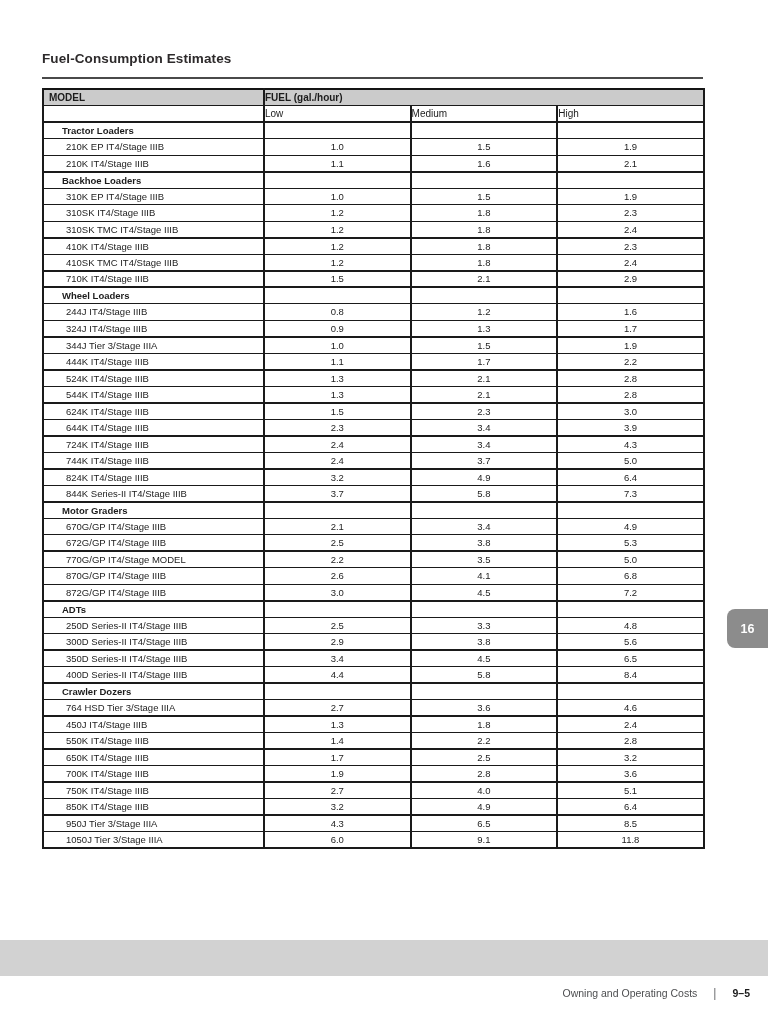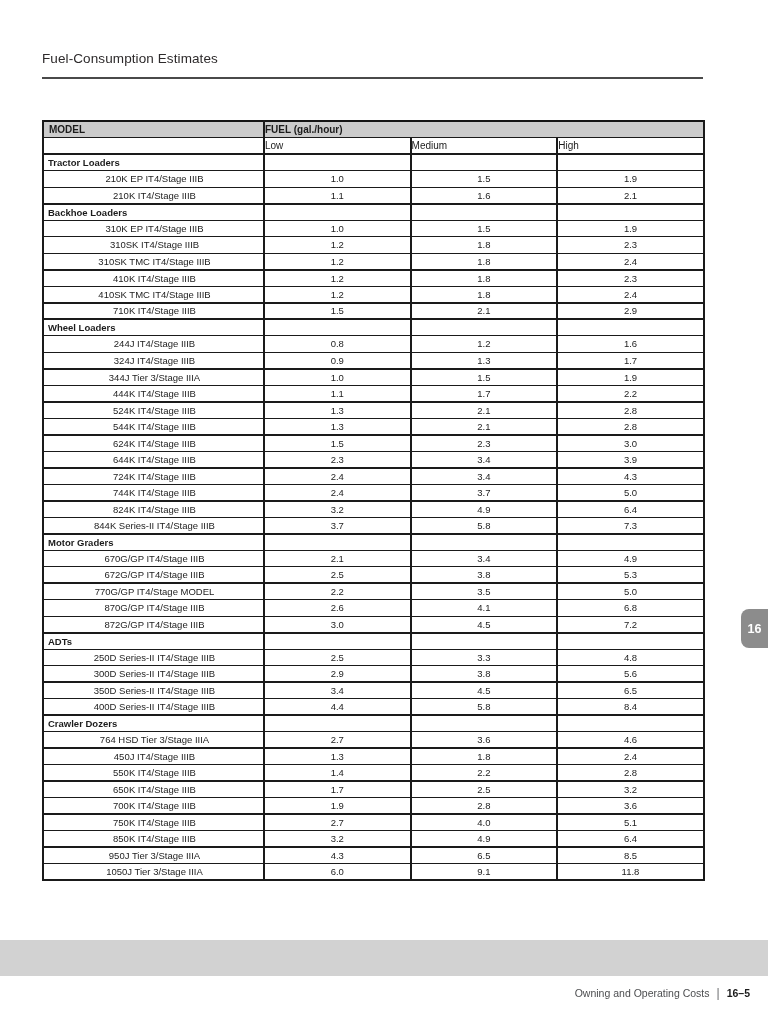--- a/index.html
+++ b/index.html
@@ -1,54 +1,54 @@
 <!DOCTYPE html>
 <html><head>
 <meta charset="utf-8">
 <style>
   * { margin:0; padding:0; box-sizing:border-box; }
   html,body { width:768px; height:1024px; background:#ffffff;
               font-family:"Liberation Sans", sans-serif; }
   .sheet { position:relative; width:768px; height:1024px; background:#ffffff; overflow:hidden; }
 
-  .page-title { position:absolute; left:42px; top:51px; font-size:13.5px; font-weight:normal;
+  .page-title { position:absolute; left:42px; top:51px; font-size:13.5px; font-weight:bold;
                 color:#2d2a2b; letter-spacing:0.1px;text-align:right; }
   .title-rule { position:absolute; left:42px; top:77px; width:661px; height:2px; background:#4a4a4a; }
 
   table.ftable { position:absolute; left:42px; top:88px; width:661px;
                  border-collapse:collapse; table-layout:fixed;
-                 border:2px solid #141414;margin-top:32px; }
+                 border:2px solid #141414; }
   .ftable th, .ftable td { border:1px solid #1a1a1a; height:16.5px; font-size:9.5px;
                            color:#1c1c1c; overflow:hidden; white-space:nowrap; vertical-align:middle; }
   .ftable col.c-model { width:221px; }
   .ftable col.c-val { width:146.6px; }
   
   .ftable th, .ftable td { border-left-width:2px; border-right-width:2px; }
 
   tr.hdr-gray th { background:#cbcbcb; font-weight:bold; font-size:10px; }
   th.model-h { text-align:left; padding-left:5px; }
   th.fuel-h  { text-align:left; }
   tr.hdr-sub th { background:#ffffff; font-weight:normal; font-size:10px; text-align:left;
                   border-bottom-width:2px; }
 
   tr.section-row td { font-weight:bold; border-top-width:2px; }
-  td.section-name { text-align:left; padding-left:4px; }
-  tr.data-row td.model { text-align:center; padding-left:2px; }
+  td.section-name { text-align:left; padding-left:18px; }
+  tr.data-row td.model { text-align:left; padding-left:22px; }
   tr.data-row td.val { text-align:center; }
   tr.group-end td { border-bottom-width:2px; }
 
-  .chapter-tab { position:absolute; right:0; top:609px; width:27px; height:39px;
+  .chapter-tab { position:absolute; right:0; top:609px; width:41px; height:39px;
                  background:#8c8c8c; border-radius:8px 0 0 8px;
                  display:flex; align-items:center; justify-content:center;
                  color:#ffffff; font-weight:bold; font-size:12.5px; }
 
   .bottom-band { position:absolute; left:0; top:940px; width:768px; height:36px; background:#d2d2d2; }
 
   .footer { position:absolute; top:986px; right:18px; font-size:10.5px; color:#4d4e50;
-            display:flex; align-items:center; gap:7px; }
+            display:flex; align-items:center; gap:16px; }
   .footer .sep { color:#6d6e70; font-size:12px; }
   .footer .pagenum { color:#1a1a1a; font-weight:bold; }
 </style>
 </head>
 <body>
 
 <div class="sheet">
 
   <div class="page-title">Fuel-Consumption Estimates</div>
   <div class="title-rule"></div>
@@ -342,16 +342,16 @@
 
   <div class="chapter-tab">
     <span>16</span>
   </div>
 
   <div class="bottom-band"></div>
 
   <div class="footer">
     <span>Owning and Operating Costs</span>
     <span class="sep">|</span>
-    <span class="pagenum">16–5</span>
+    <span class="pagenum">9–5</span>
   </div>
 
 </div>
 
 </body></html>

